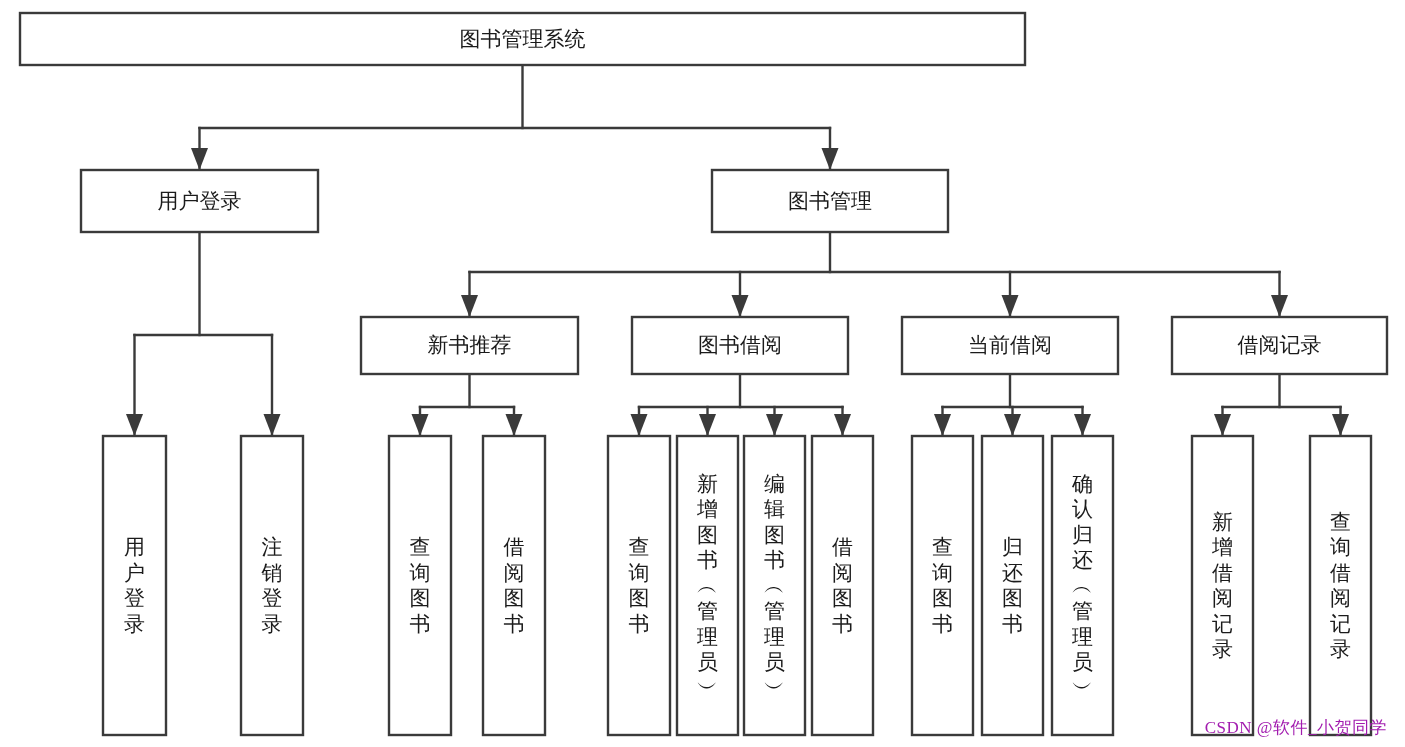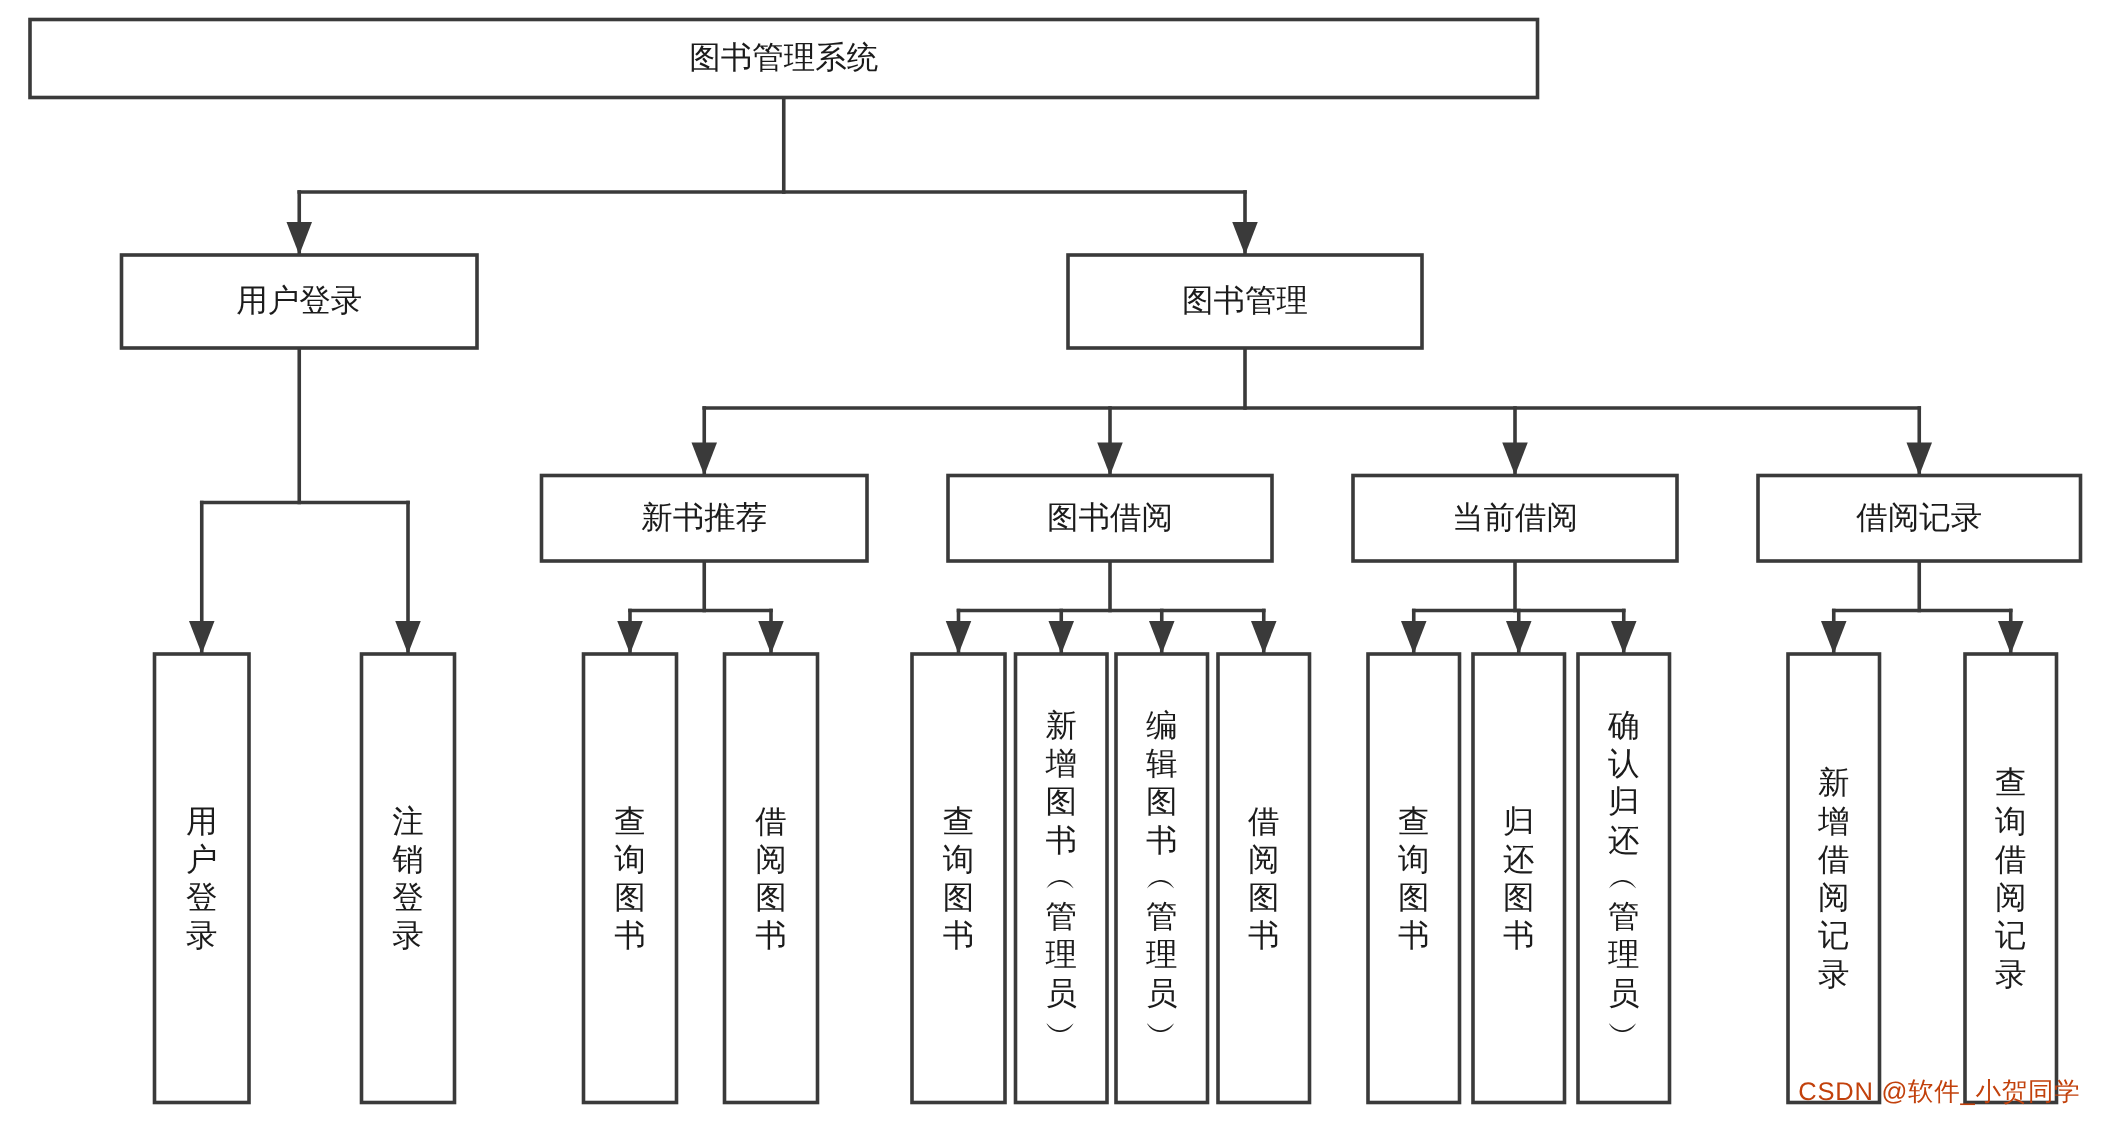--- a/index.html
+++ b/index.html
@@ -49,23 +49,23 @@
   .node-label-v {
     font-family: "Liberation Sans", "DejaVu Sans", sans-serif;
     font-size: 21px;
     fill: #1b1b1b;
     text-anchor: middle;
   }
   .watermark {
     position: absolute;
     right: 18px;
     bottom: 8px;
-    font-family: Liberation Sans, sans-serif;
+    font-family: Liberation Serif, serif;
     font-size: 17px;
-    color: #c2410c;
+    color: #a21caf;
     white-space: nowrap;
     letter-spacing: 0.5px;
   }
 </style>
 </head>
 <body>
 
 <div id="canvas">
   <svg id="diagram" viewBox="0 0 1405 747">
     <g id="connectors-layer">

